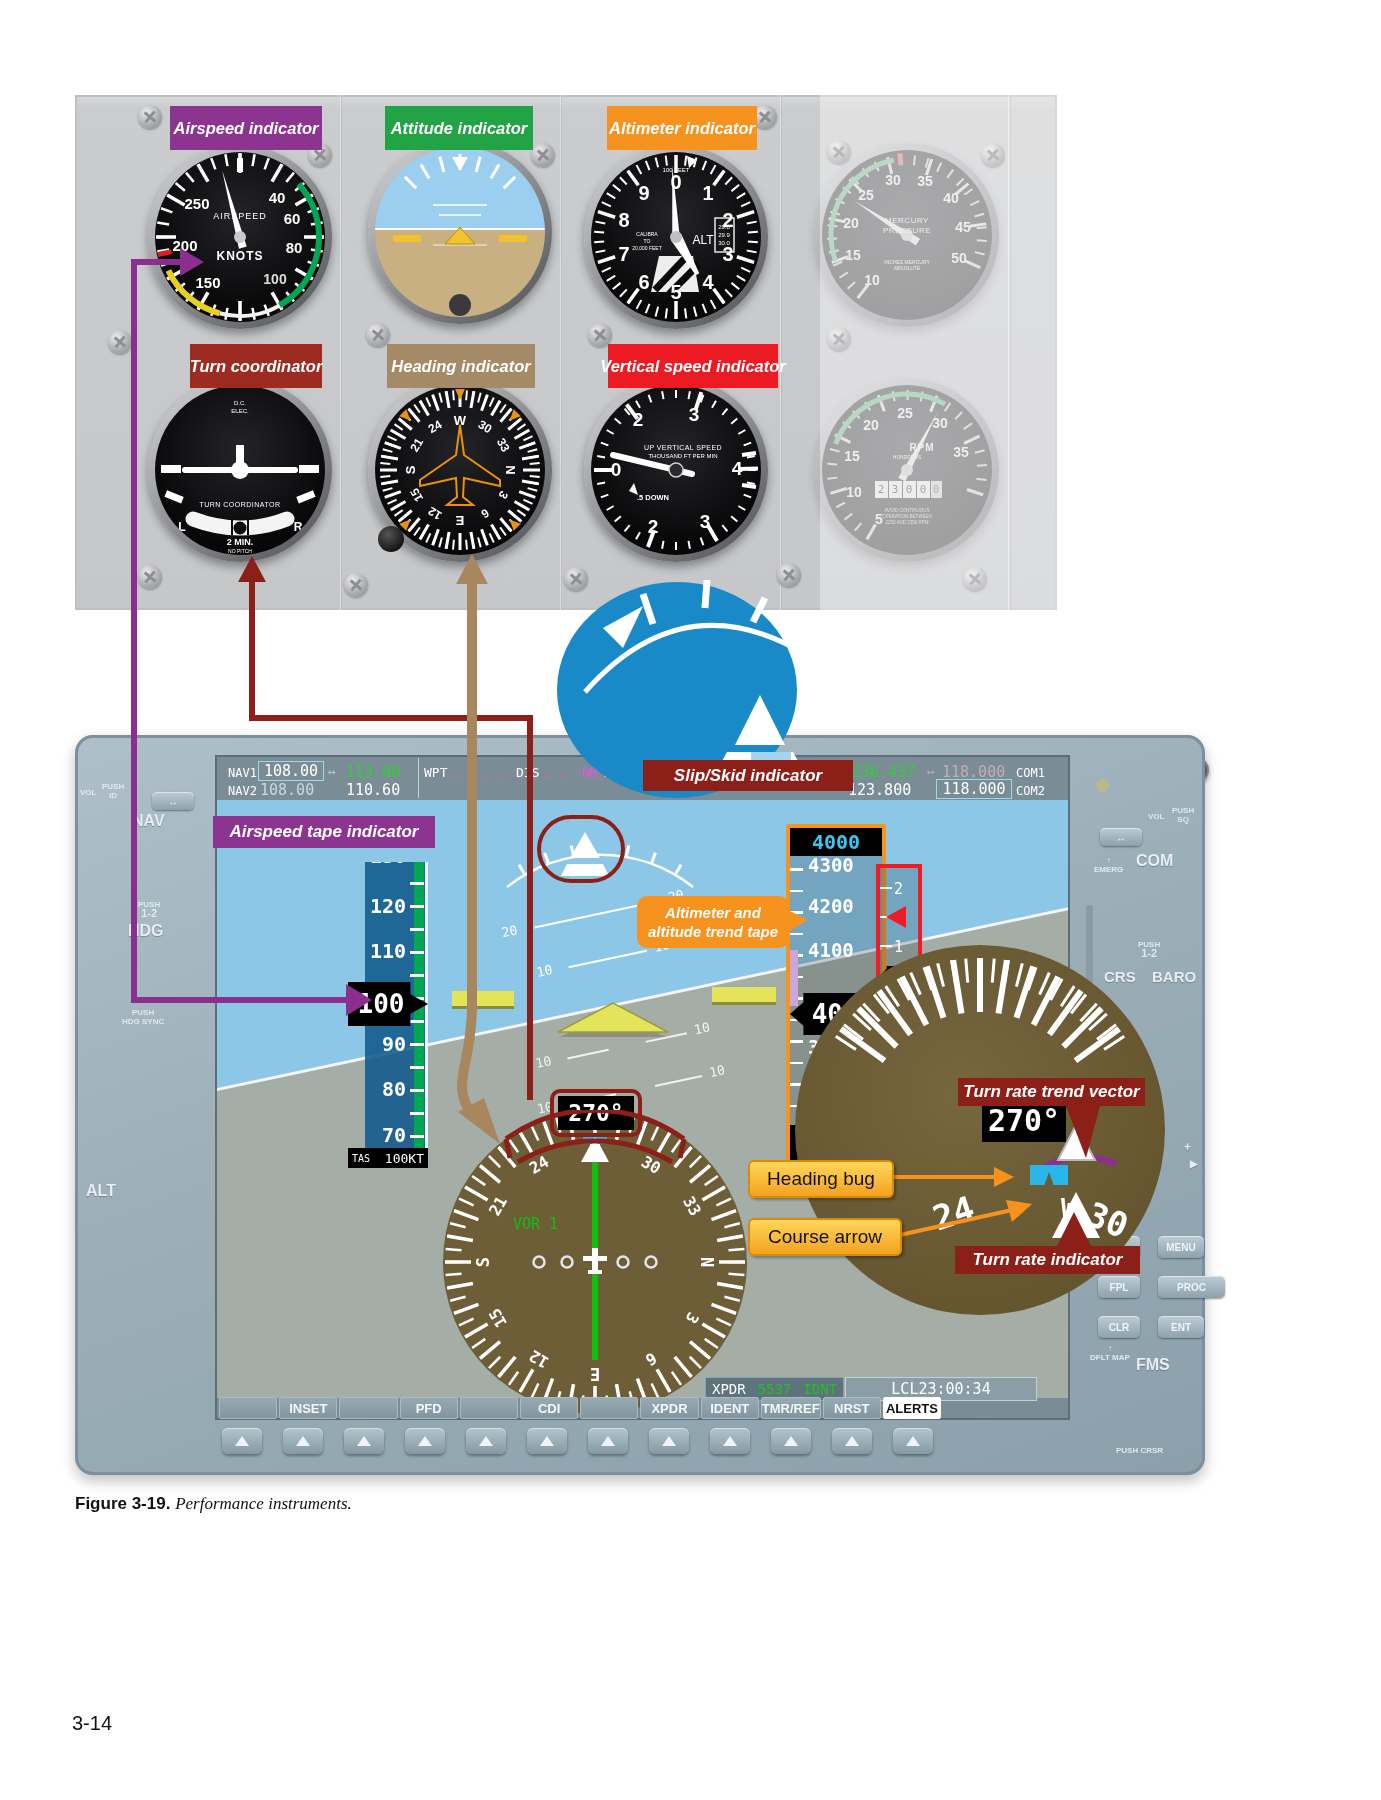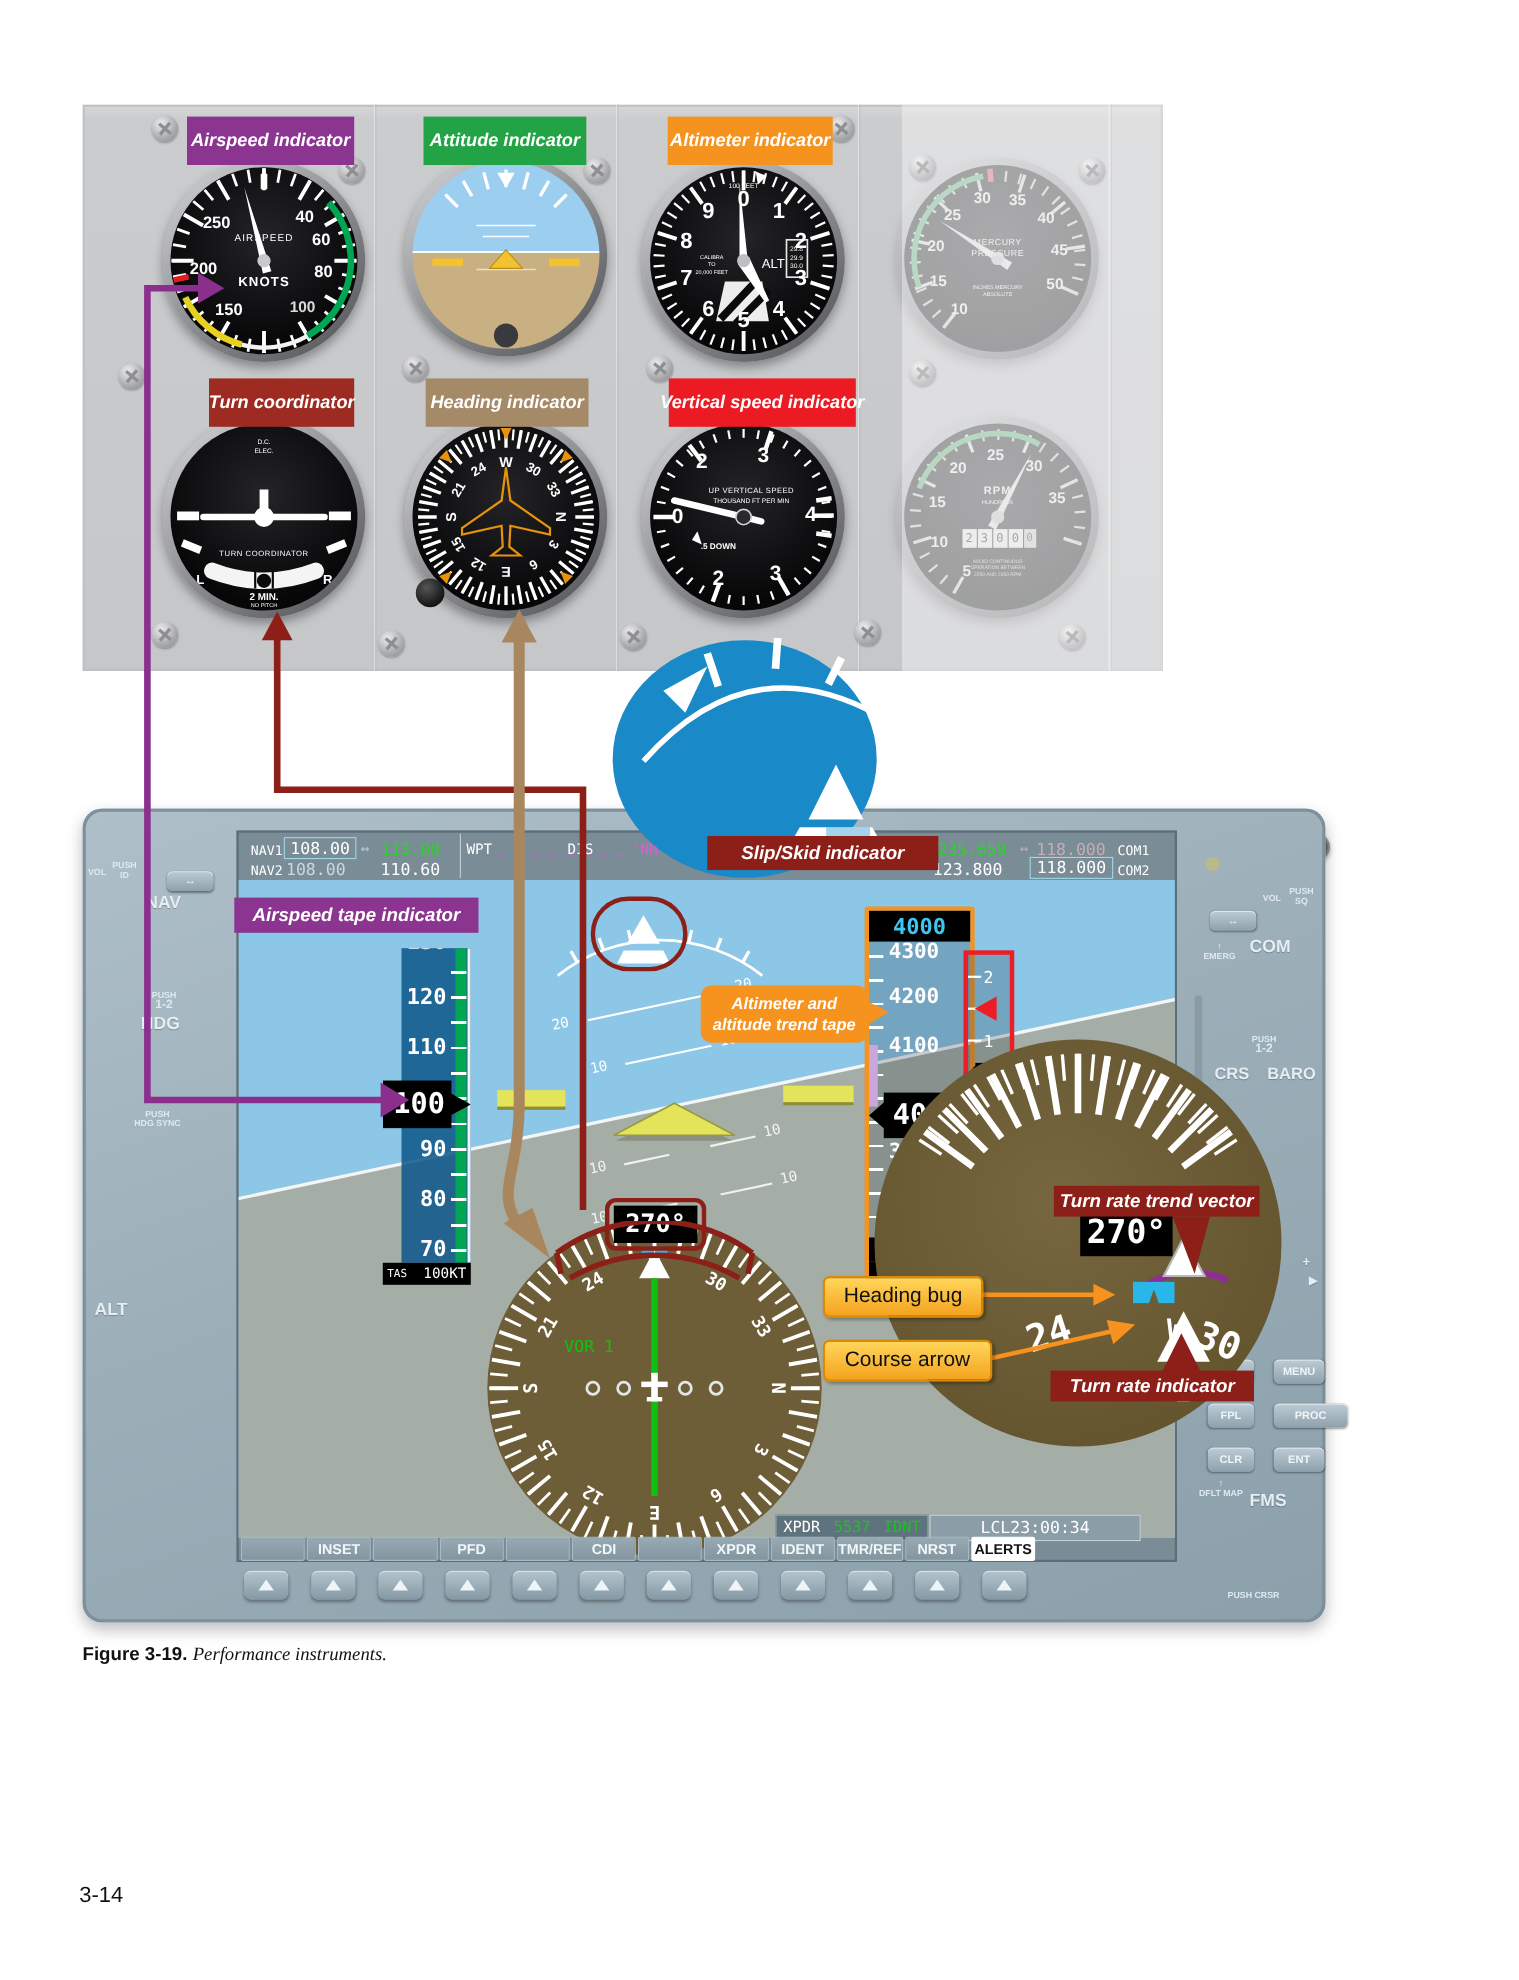--- a/index.html
+++ b/index.html
@@ -623,21 +623,21 @@
           <rect x="95" y="96" width="13" height="17" fill="#fff"></rect>
           <rect x="109" y="96" width="11" height="17" fill="#d8d8d8"></rect>
         </svg>
         <span class="gt" style="left:57px;top:134px;font-size:14px;font-weight:bold;">5</span>
         <span class="gt" style="left:32px;top:107px;font-size:14px;font-weight:bold;">10</span>
         <span class="gt" style="left:30px;top:71px;font-size:14px;font-weight:bold;">15</span>
         <span class="gt" style="left:49px;top:40px;font-size:14px;font-weight:bold;">20</span>
         <span class="gt" style="left:83px;top:28px;font-size:14px;font-weight:bold;">25</span>
         <span class="gt" style="left:118px;top:38px;font-size:14px;font-weight:bold;">30</span>
         <span class="gt" style="left:139px;top:67px;font-size:14px;font-weight:bold;">35</span>
-        <span class="gt" style="left:85px;top:62px;font-size:10px;font-weight:bold;letter-spacing:1px;">RPM</span>
+        <span class="gt" style="left:100px;top:62px;font-size:10px;font-weight:bold;letter-spacing:1px;">RPM</span>
         <span class="gt" style="left:85px;top:72px;font-size:5px;">HUNDREDS</span>
         <span class="gt" style="left:59px;top:104px;font-size:11px;color:#111;font-family:'DejaVu Sans Mono',monospace;">2</span>
         <span class="gt" style="left:73px;top:104px;font-size:11px;color:#111;font-family:'DejaVu Sans Mono',monospace;">3</span>
         <span class="gt" style="left:87px;top:104px;font-size:11px;color:#111;font-family:'DejaVu Sans Mono',monospace;">0</span>
         <span class="gt" style="left:101px;top:104px;font-size:11px;color:#111;font-family:'DejaVu Sans Mono',monospace;">0</span>
         <span class="gt" style="left:114px;top:104px;font-size:10px;color:#333;font-family:'DejaVu Sans Mono',monospace;">0</span>
         <span class="gt" style="left:85px;top:125px;font-size:4.5px;color:#ddd;">AVOID CONTINUOUS</span>
         <span class="gt" style="left:85px;top:131px;font-size:4.5px;color:#ddd;">OPERATION BETWEEN</span>
         <span class="gt" style="left:85px;top:137px;font-size:4.5px;color:#ddd;">2250 AND 2350 RPM</span>
       </div>
@@ -991,21 +991,21 @@
     <span class="ft" style="left:260px;top:781px;color:#ccd8de;font-size:15px;">108.00</span>
     <span class="ft" style="left:346px;top:781px;color:#fff;font-size:15px;">110.60</span>
     <div class="ft" style="left:418px;top:758px;width:1px;height:40px;background:#c5d2d8;"></div>
     <span class="ft" style="left:424px;top:765px;color:#fff;font-size:13px;">WPT</span>
     <span class="ft" style="left:452px;top:763px;color:#E858D8;font-size:13px;">_ _ _ _ _ _</span>
     <span class="ft" style="left:516px;top:765px;color:#fff;font-size:13px;">DIS</span>
     <span class="ft" style="left:544px;top:763px;color:#E858D8;font-size:13px;">_ _ · _</span>
     <span class="ft" style="left:582px;top:765px;color:#E858D8;font-size:13px;">NM</span>
     <span class="ft" style="left:604px;top:765px;color:#fff;font-size:13px;">DTK</span>
     <span class="ft" style="left:632px;top:763px;color:#E858D8;font-size:13px;">_ _</span>
-    <span class="ft" style="left:852px;top:763px;color:#30D030;font-size:15px;">235.659</span>
+    <span class="ft" style="left:852px;top:763px;color:#30D030;font-size:15px;">236.437</span>
     <span class="ft" style="left:927px;top:764px;color:#c0a8ae;font-size:13px;">↔</span>
     <span class="ft" style="left:942px;top:763px;color:#c7adb3;font-size:15px;">118.000</span>
     <span class="ft" style="left:1016px;top:766px;color:#fff;font-size:12px;">COM1</span>
     <span class="ft" style="left:848px;top:781px;color:#fff;font-size:15px;">123.800</span>
     <span class="ft" style="left:936px;top:779px;width:74px;color:#fff;font-size:15px;text-align:center;border:1px solid #9fd8e8;">118.000</span>
     <span class="ft" style="left:1016px;top:784px;color:#fff;font-size:12px;">COM2</span>
   </div>
 
   <div class="knob" style="left:88px;top:743px;width:24px;height:24px;background:radial-gradient(circle at 40% 35%,#8a8a6a,#55553d 70%);"></div>
   <div class="knob" style="left:133px;top:750px;width:38px;height:38px;"></div>

